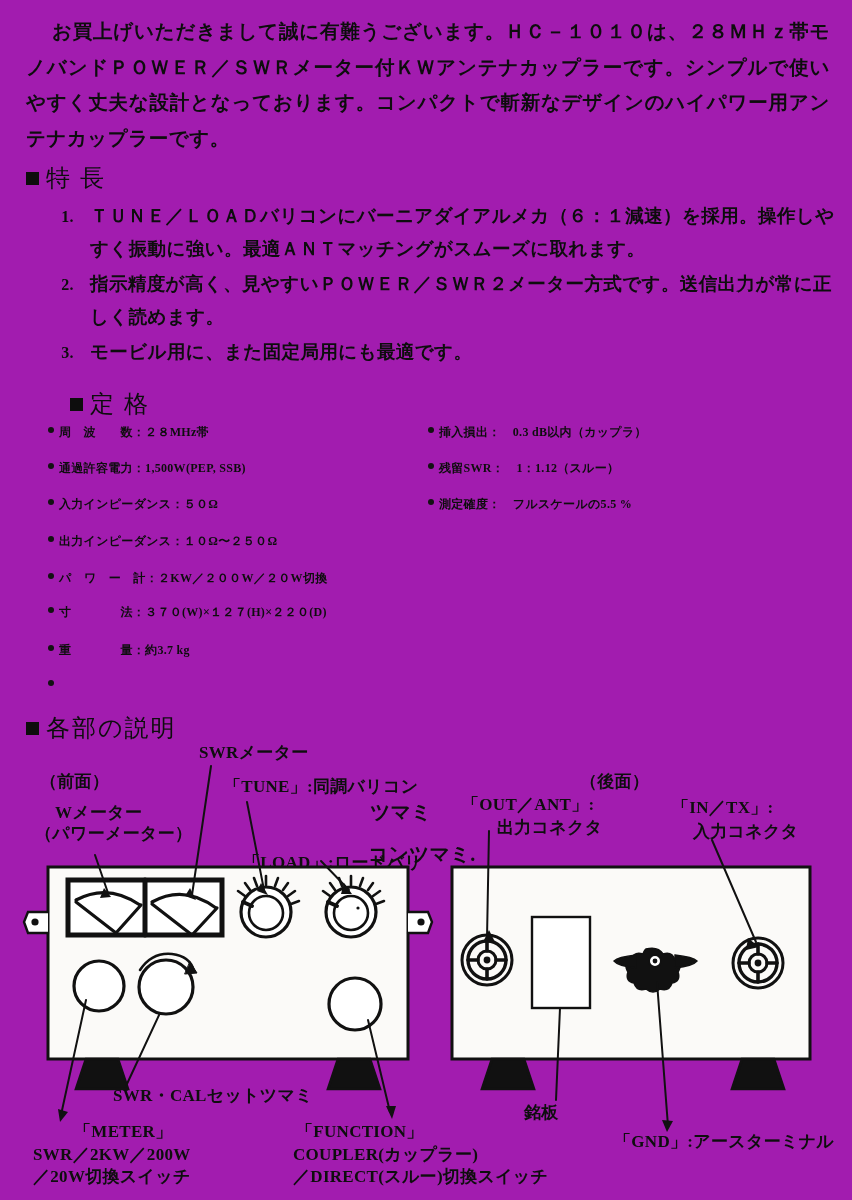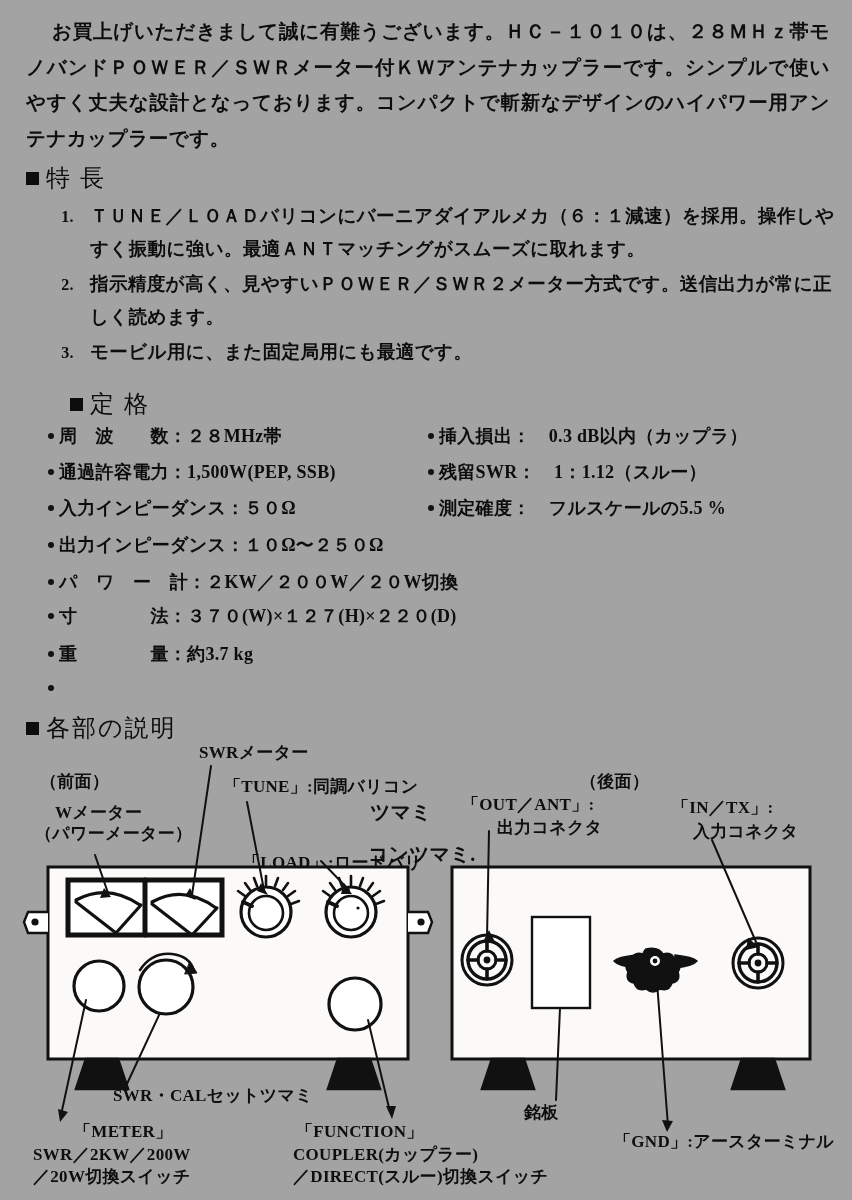--- a/index.html
+++ b/index.html
@@ -12,21 +12,21 @@
     height: 1200px;
     position: relative;
     overflow: hidden;
     font-family: "Liberation Serif", "DejaVu Serif", serif;
     color: #0d0d0d;
     background: #f4f3f0;
   }
   .page {
     position: absolute;
     inset: 0;
-    background: #a3a3a3;
+    background: #a21caf;
   }
   .body-para {
     position: absolute;
     left: 26px;
     right: 22px;
     top: 14px;
     font-size: 19.5px;
     line-height: 35.5px;
     text-align: justify;
     text-indent: 26px;
@@ -65,21 +65,21 @@
     font-size: 16px;
   }
   .feat .ftext {
     display: block;
     margin-left: 42px;
   }
 
   
   .spec {
     position: absolute;
-    font-size: 18px;
+    font-size: 12px;
     letter-spacing: 0.3px;
     font-weight: 600;
     white-space: pre;
   }
   .spec .dot {
     display: inline-block;
     width: 6px;
     height: 6px;
     border-radius: 50%;
     background: #121212;

